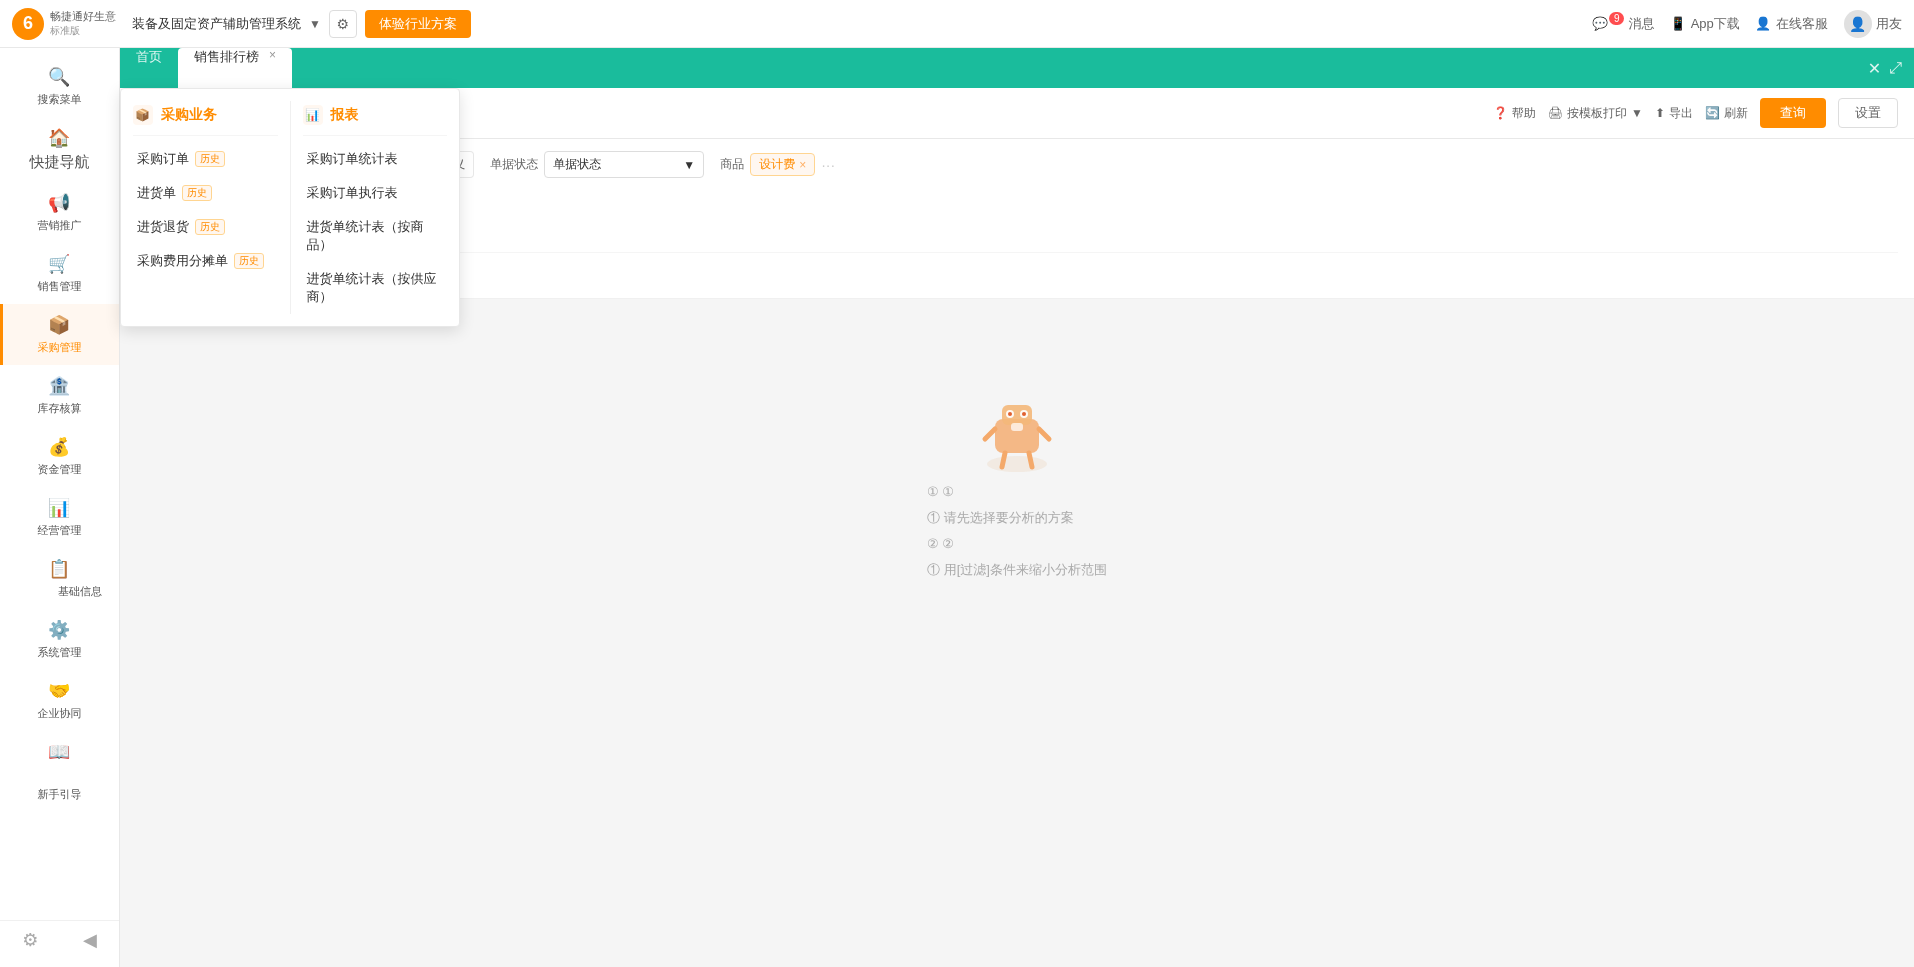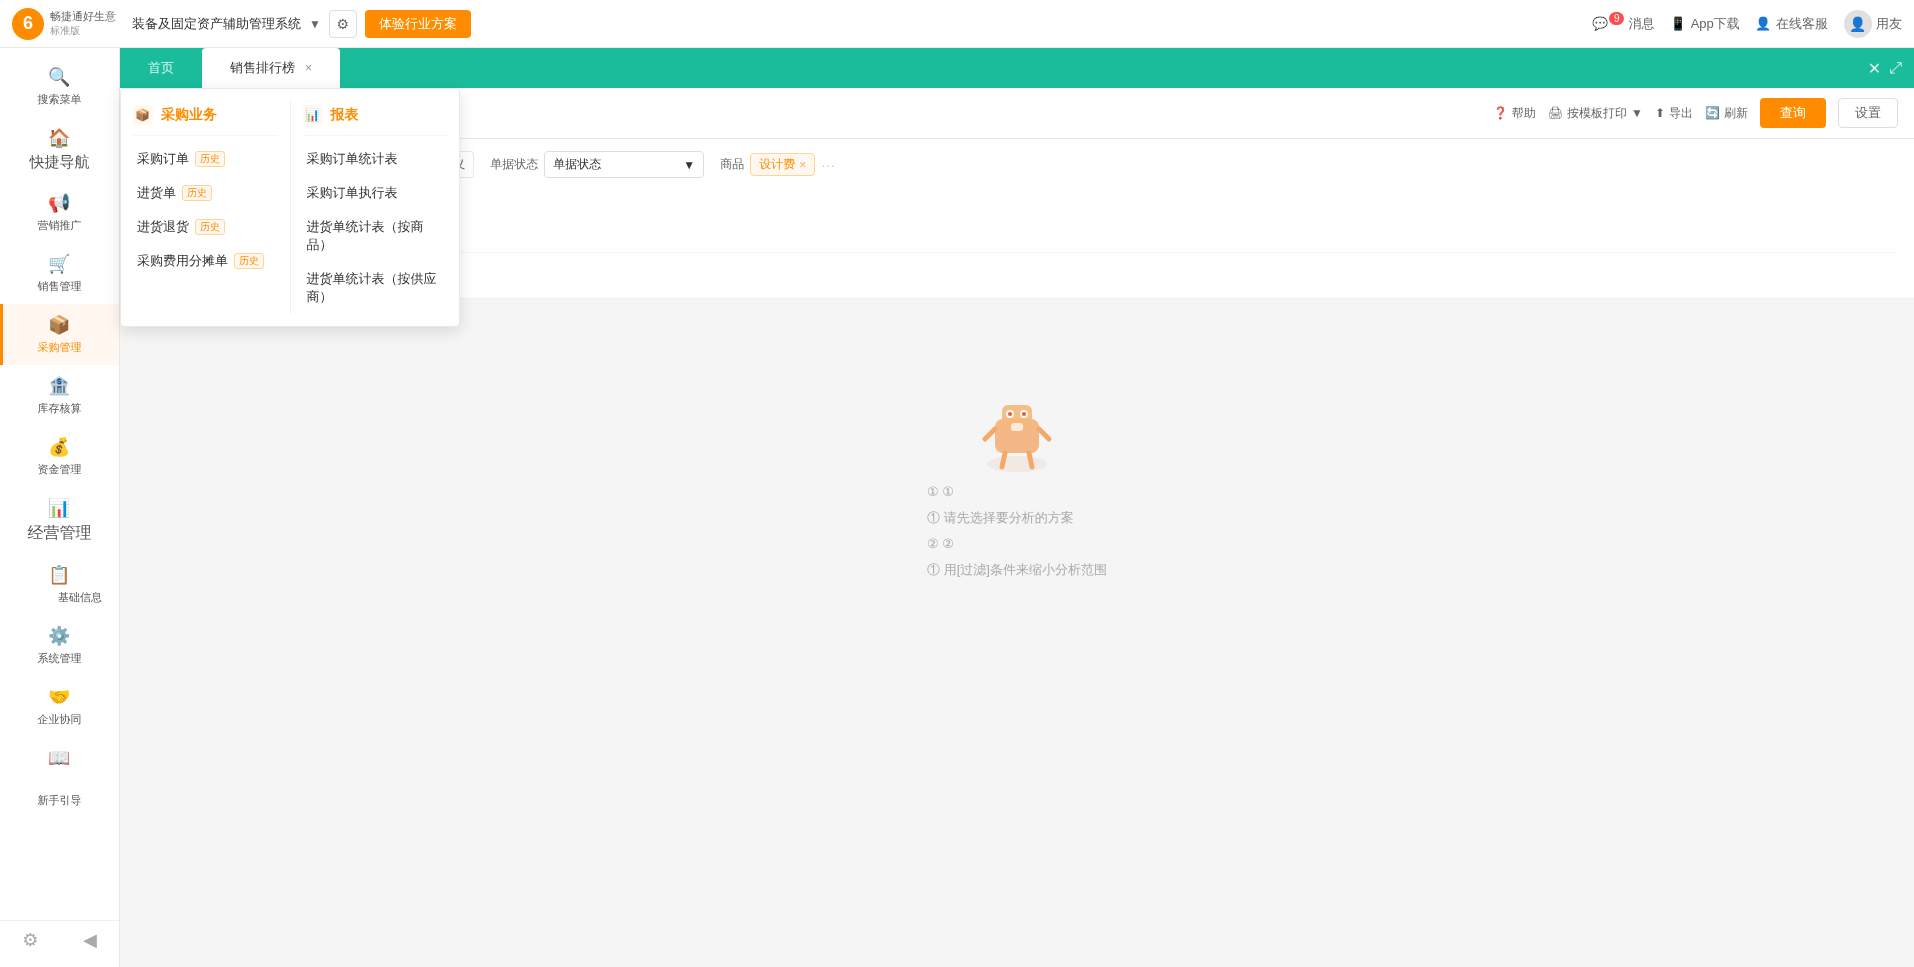--- a/index.html
+++ b/index.html
@@ -130,22 +130,22 @@
       top: 48px;
       left: 120px; right: 0;
       height: 40px;
       background: #1abc9c;
       display: flex;
       align-items: center;
       z-index: 80;
     }
     .tab-item {
       height: 40px;
-      padding: 0 28px;
-      display: flex; align-items: center;
+      padding: 0 16px;
+      display: flex; 
       font-size: 13px;
       cursor: pointer;
       color: rgba(255,255,255,0.85);
       gap: 6px;
     }
     .tab-item.active {
       background: #fff;
       color: #333;
       border-radius: 4px 4px 0 0;
     }
@@ -392,21 +392,21 @@
   <div class="sidebar-item">
     <span class="s-icon">🏦</span>
     <span style="font-size:11px;">库存核算</span>
   </div>
   <div class="sidebar-item">
     <span class="s-icon">💰</span>
     <span style="font-size:11px;">资金管理</span>
   </div>
   <div class="sidebar-item">
     <span class="s-icon">📊</span>
-    <span style="font-size:16px;">经营管理</span>
+    <span style="font-size:11px;">经营管理</span>
   </div>
   <div class="sidebar-item">
     <span class="s-icon">📋</span>
     <span style="font-size:11px;margin-left:41px;">基础信息</span>
   </div>
   <div class="sidebar-item">
     <span class="s-icon">⚙️</span>
     <span style="font-size:11px;">系统管理</span>
   </div>
   <div class="sidebar-item">

